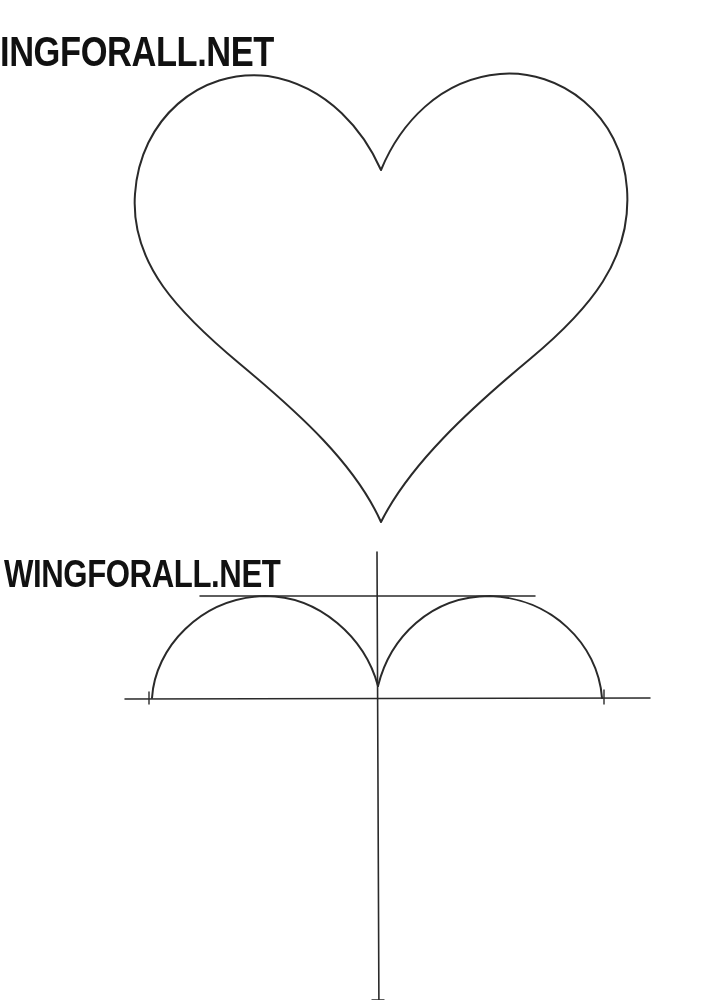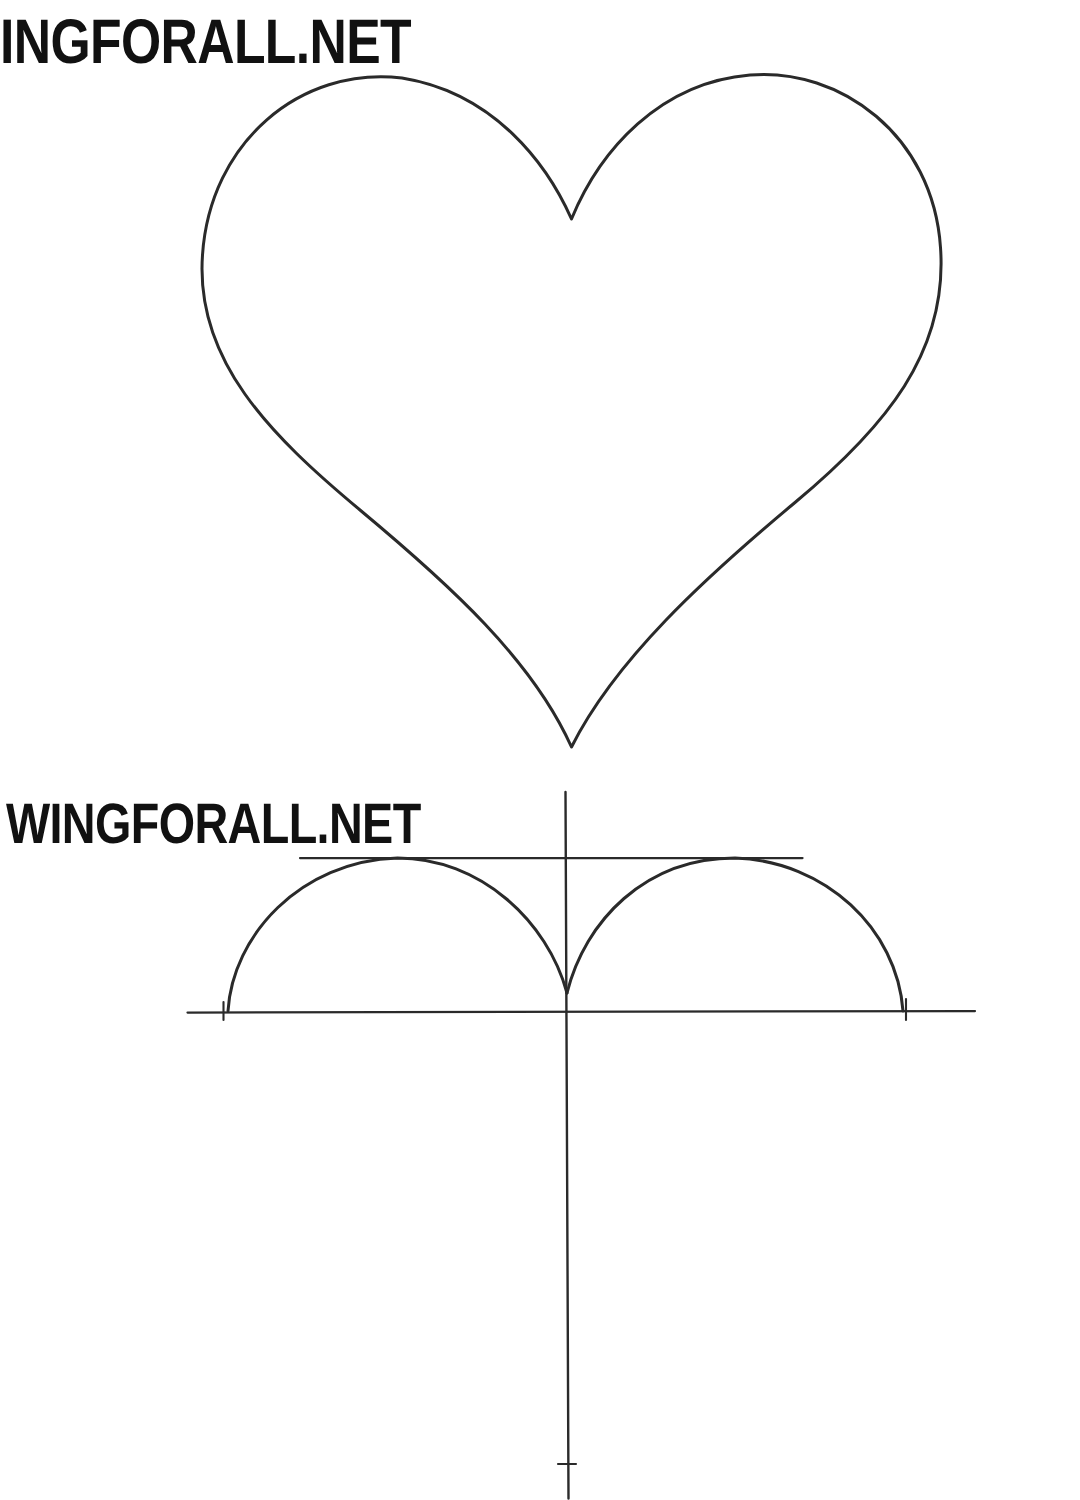--- a/index.html
+++ b/index.html
@@ -1,17 +1,17 @@
 <!DOCTYPE html>
 <html><head>
 <meta charset="utf-8">
 <style>
   html, body { margin: 0; padding: 0; background: #ffffff; }
   body { width: 720px; height: 1000px; position: relative; overflow: hidden; }
-  .panel { position: absolute; left: 0; width: 720px; }
+  .panel { position: absolute; left: 0; width: 720px; margin-top: 24px; }
   .panel-top { top: 0; height: 510px; }
   .panel-bottom { top: 514px; height: 490px; }
   .watermark {
     position: absolute;
     font-family: "Liberation Sans", sans-serif;
     font-weight: bold;
     color: #111111;
     letter-spacing: -0.5px;
     transform: scaleX(0.82);
     transform-origin: left top;

